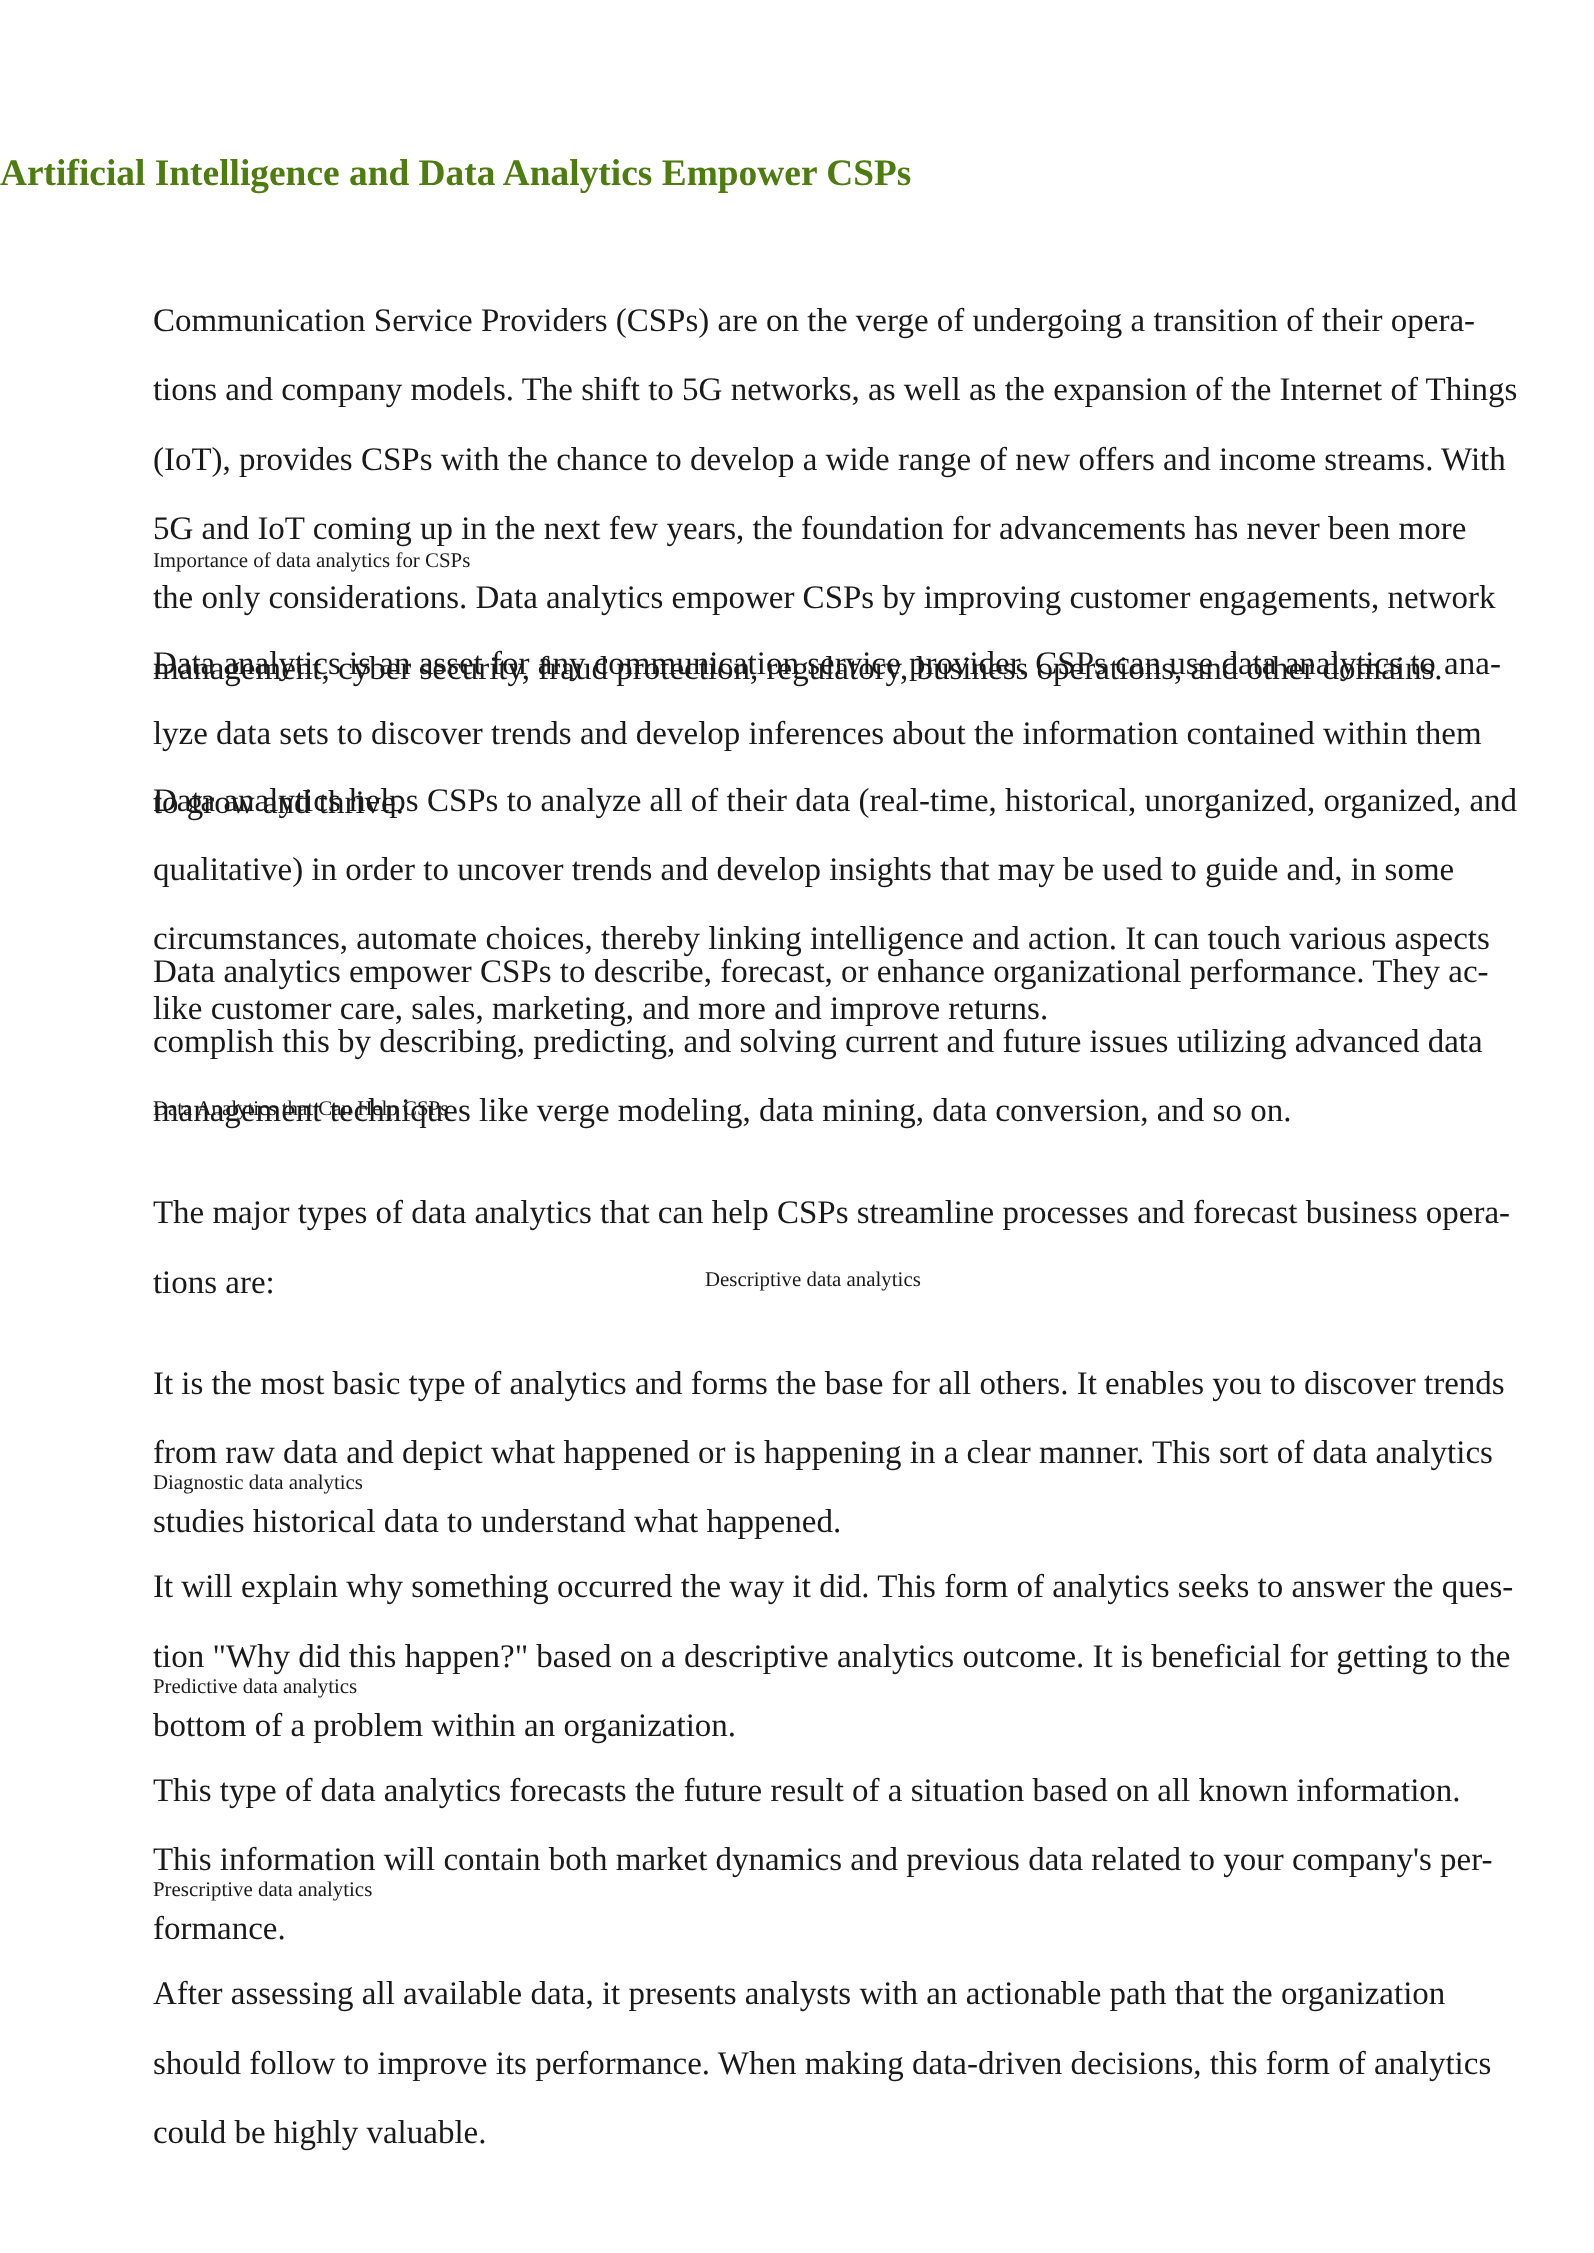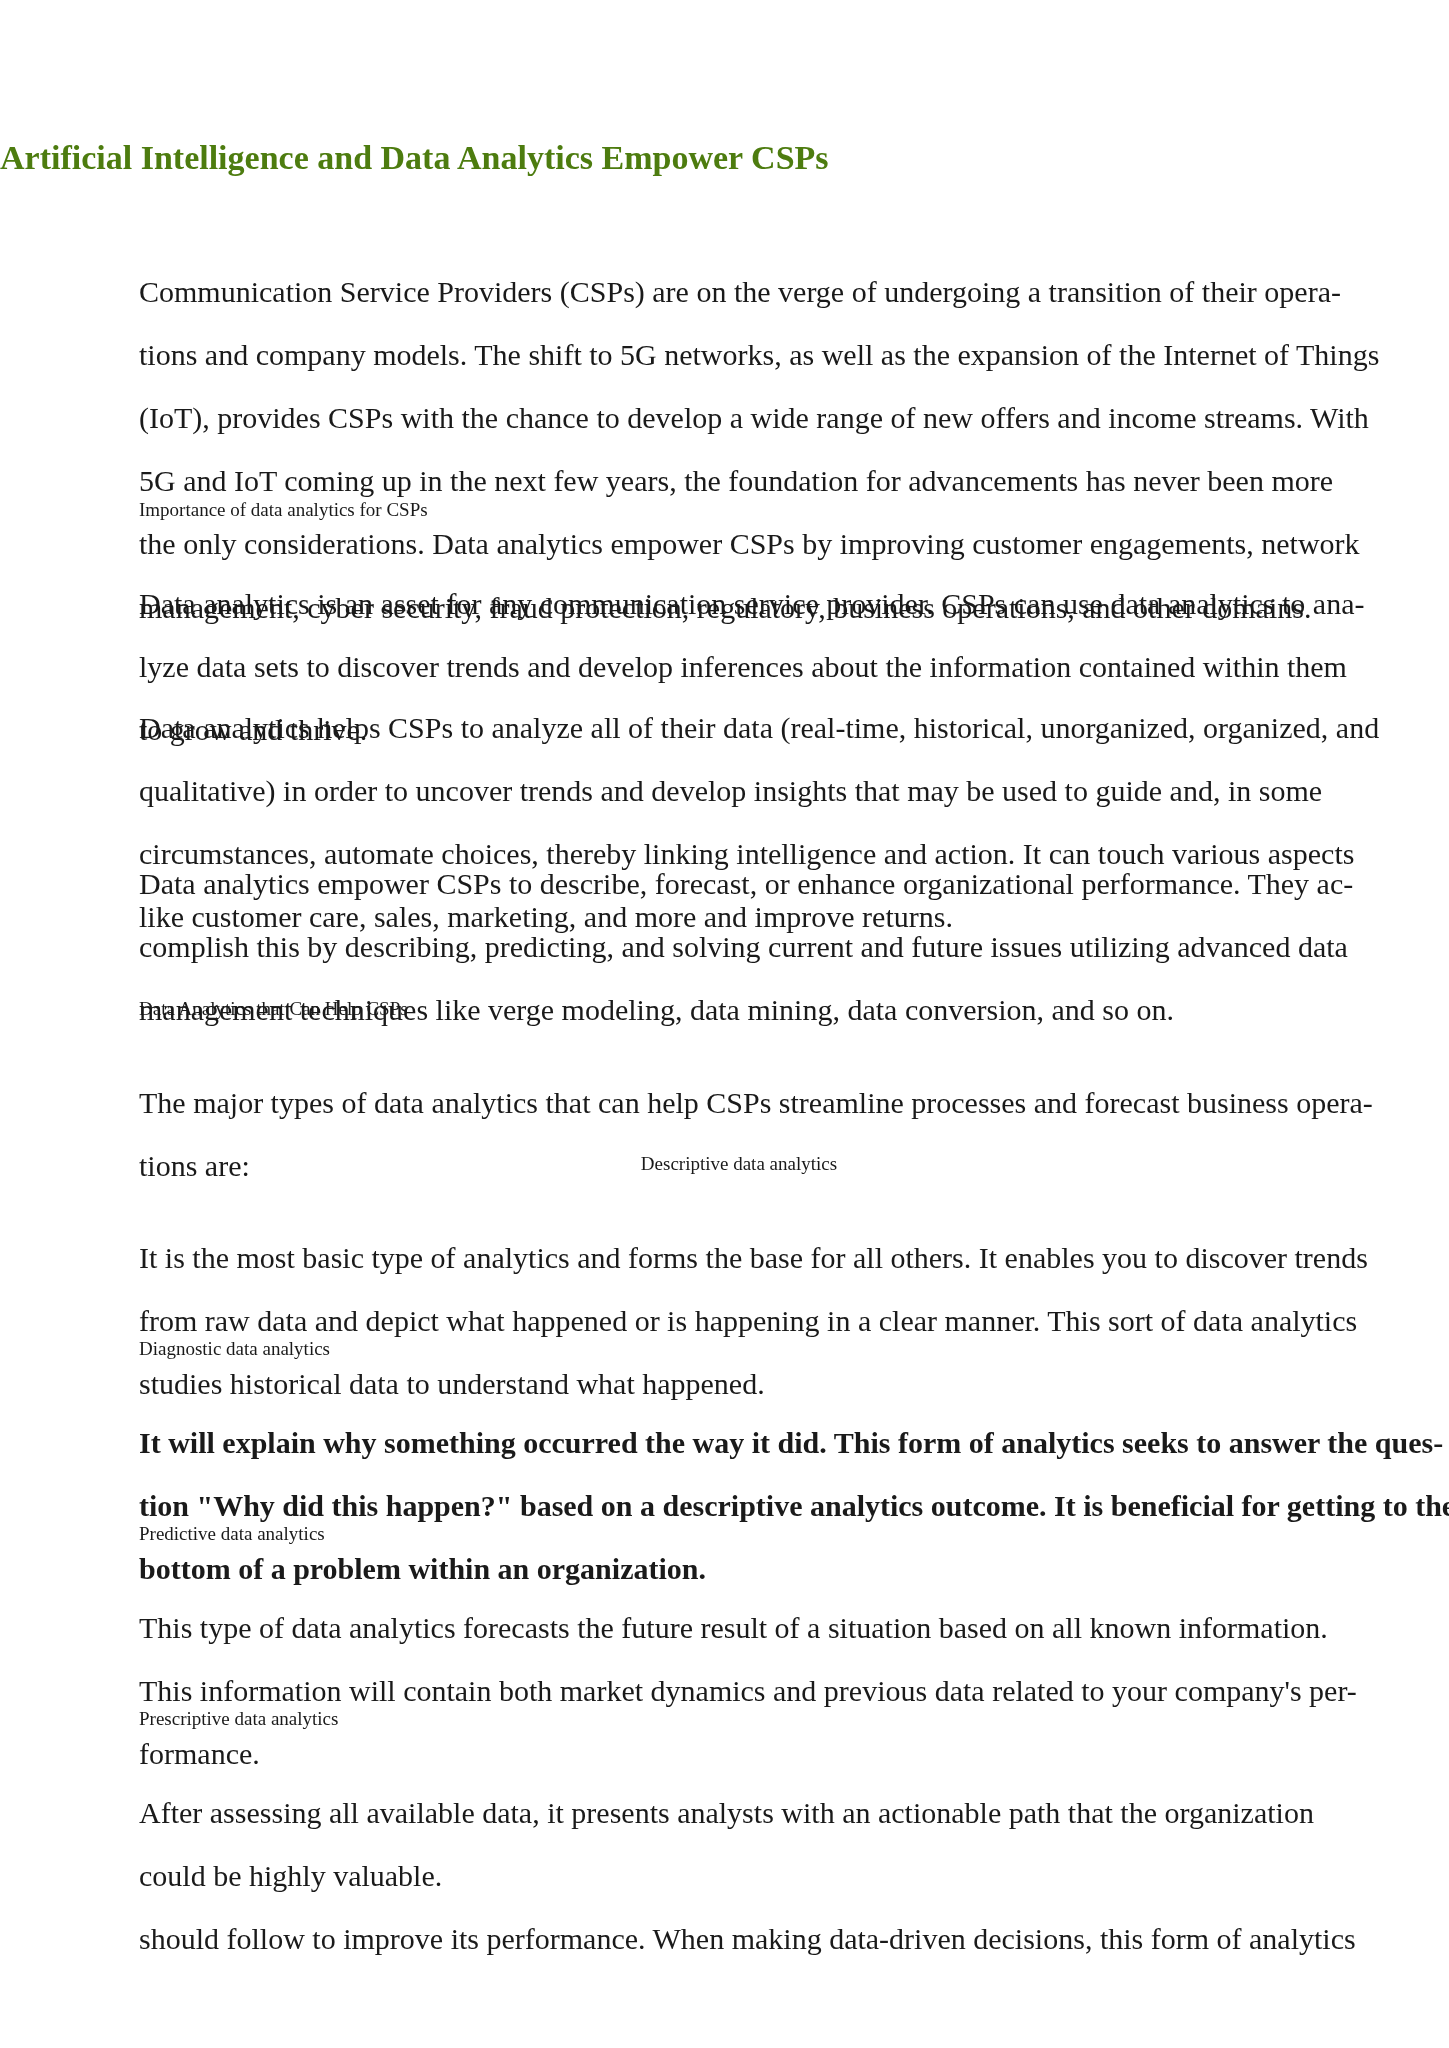--- a/index.html
+++ b/index.html
@@ -84,33 +84,33 @@
   </div>
 
   <div class="block heading" style="top:1148px;text-align:center;">Descriptive data analytics</div>
   <div class="block para" style="top:1210px;">
     <span class="line">It is the most basic type of analytics and forms the base for all others. It enables you to discover trends</span>
     <span class="line">from raw data and depict what happened or is happening in a clear manner. This sort of data analytics</span>
     <span class="line">studies historical data to understand what happened.</span>
   </div>
 
   <div class="block heading" style="top:1333px;">Diagnostic data analytics</div>
-  <div class="block para" style="top:1395px;font-weight:bold;">
+  <div class="block para" style="top:1395px;">
     <span class="line">It will explain why something occurred the way it did. This form of analytics seeks to answer the ques-</span>
     <span class="line">tion "Why did this happen?" based on a descriptive analytics outcome. It is beneficial for getting to the</span>
     <span class="line">bottom of a problem within an organization.</span>
   </div>
 
   <div class="block heading" style="top:1518px;">Predictive data analytics</div>
   <div class="block para" style="top:1580px;">
     <span class="line">This type of data analytics forecasts the future result of a situation based on all known information.</span>
     <span class="line">This information will contain both market dynamics and previous data related to your company's per-</span>
     <span class="line">formance.</span>
   </div>
 
   <div class="block heading" style="top:1703px;">Prescriptive data analytics</div>
   <div class="block para" style="top:1765px;">
     <span class="line">After assessing all available data, it presents analysts with an actionable path that the organization</span>
+    <span class="line">should follow to improve its performance. When making data-driven decisions, this form of analytics</span>
     <span class="line">could be highly valuable.</span>
-    <span class="line">should follow to improve its performance. When making data-driven decisions, this form of analytics</span>
   </div>
 
 </div>
 
 </body></html>

